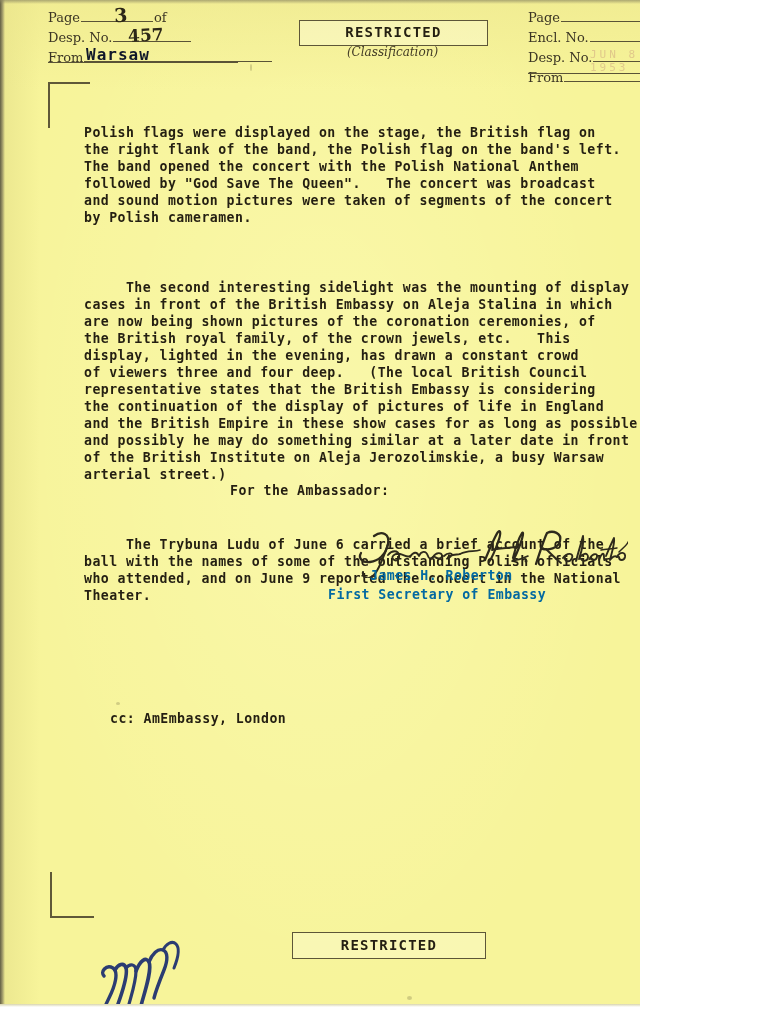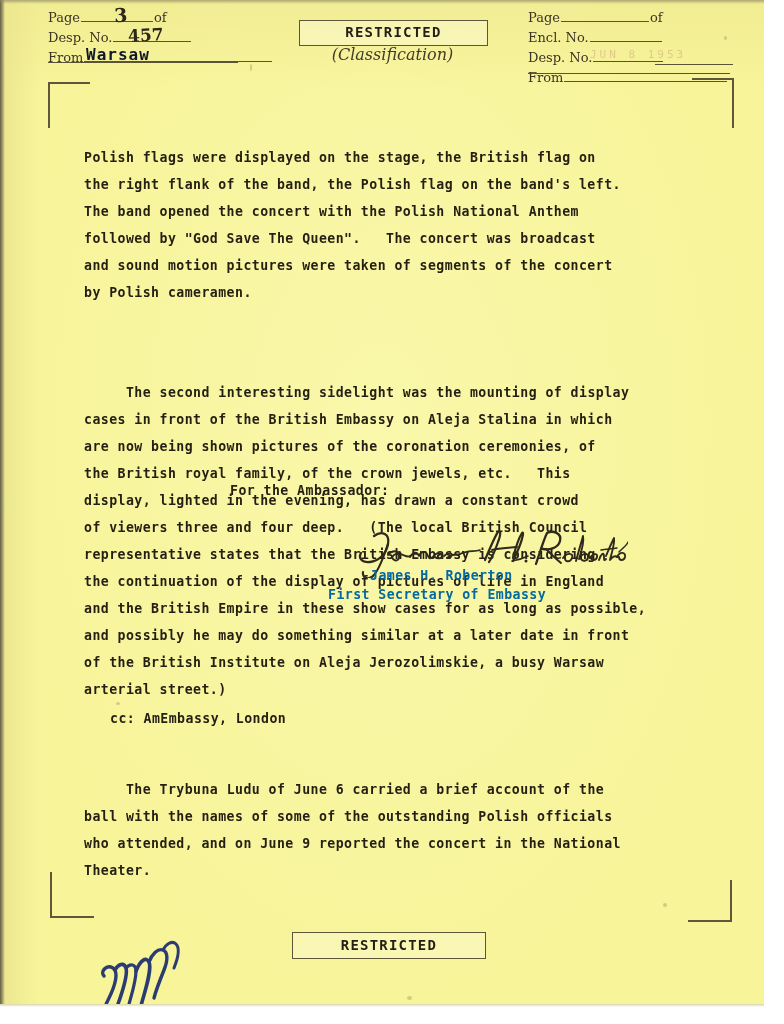--- a/index.html
+++ b/index.html
@@ -9,21 +9,21 @@
   }
   body {
     width: 784px;
     height: 1024px;
     overflow: hidden;
     font-family: "DejaVu Sans Mono", monospace;
   }
 
   #page {
     position: relative;
-    width: 764px;
+    width: 640px;
     height: 1024px;
     background: #f7f49a;
     overflow: hidden;
   }
 
   
   .paper-tint {
     position: absolute;
     inset: 0;
     background:
@@ -122,21 +122,21 @@
     letter-spacing: 1.2px;
     color: #241f12;
   }
   .class-caption {
     position: absolute;
     left: 299px; top: 45px;
     width: 187px;
     text-align: center;
     font-family: "DejaVu Serif", serif;
     font-style: italic;
-    font-size: 16px;
+    font-size: 12px;
     color: #433c26;
   }
   .class-box-bottom {
     position: absolute;
     left: 292px; top: 932px;
     width: 192px; height: 25px;
     border: 1.3px solid #5d5638;
     background: rgba(255,255,235,0.3);
   }
   .class-box-bottom .txt {
@@ -175,21 +175,21 @@
   
   .rule { position: absolute; background: #5a5336; height: 1.4px; }
 
   
   .body-text {
     position: absolute;
     left: 84px; top: 90px;
     width: 660px;
     font-family: "DejaVu Sans Mono", monospace;
     font-size: 13.2px;
-    line-height: 27px;
+    line-height: 17px;
     color: #241f12;
     letter-spacing: 0.45px;
     white-space: pre-wrap;
     font-weight: bold;
   }
   .para { margin: 0 0 19px 0; white-space: pre-wrap; }
   .para:last-child { margin-bottom: 0; }
 
   .closing {
     position: absolute;

